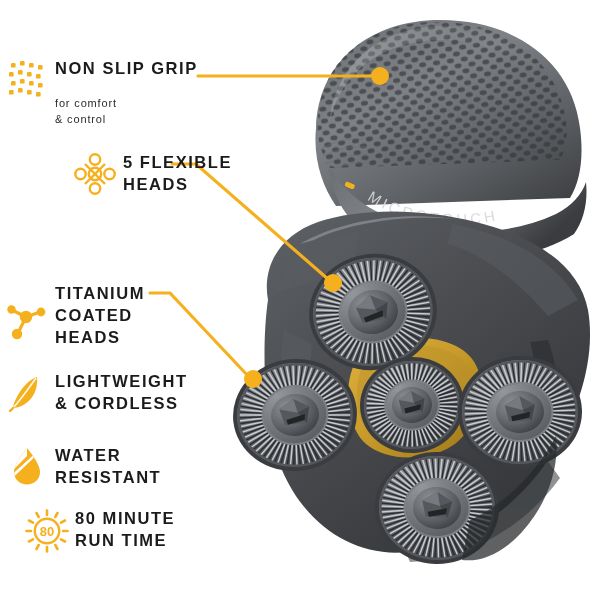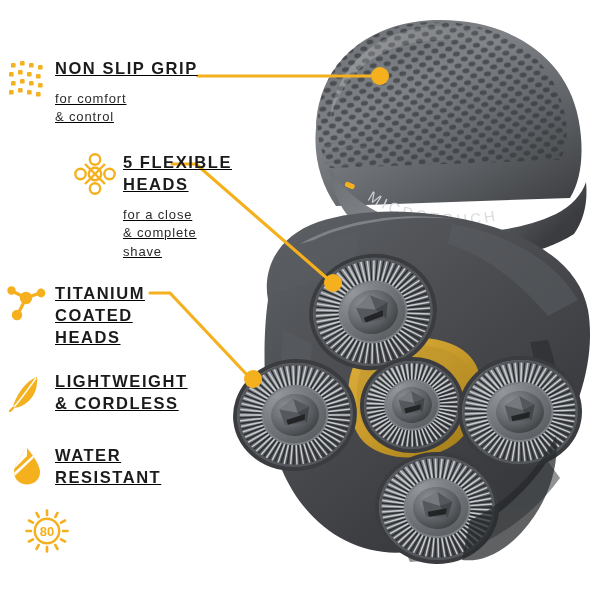--- a/index.html
+++ b/index.html
@@ -57,45 +57,44 @@
     min-width: 46px;
     height: 46px;
     margin-left: 4px;
     display: flex;
     align-items: flex-start;
     justify-content: center;
     padding-top: 1px;
   }
   .feature-text {
     padding-left: 5px;
-    text-decoration: underline;
   }
   .feature-title {
     font-size: 16.5px;
     font-weight: bold;
     letter-spacing: 1.55px;
     color: #1b1b1b;
     line-height: 1.33;
     text-transform: uppercase;
     white-space: pre-line;
   }
   .feature-sub {
-    font-size: 13px;
+    font-size: 11px;
     font-weight: normal;
     letter-spacing: 0.85px;
     color: #2c2c2c;
     line-height: 1.42;
-    margin-top: 10px;
+    margin-top: 16px;
     white-space: pre-line;
   }
 
   
   #feature-grip       { top: 58px; }
   #feature-heads      { top: 152px; justify-content: center; }
-  #feature-titanium   { top: 283px; }
+  #feature-titanium   { top: 283px; align-items: flex-end; }
   #feature-lightweight{ top: 371px; }
   #feature-water      { top: 445px; }
   #feature-runtime    { top: 508px; padding-left: 20px; }
 </style>
 </head>
 <body>
 
 <div id="stage">
 
   <svg id="product-layer" viewBox="0 0 600 600" xmlns="http://www.w3.org/2000/svg">
@@ -894,23 +893,20 @@
             <circle cx="21" cy="6.5" r="5.2"></circle>
             <circle cx="21" cy="35.5" r="5.2"></circle>
             <circle cx="6.5" cy="21" r="5.2"></circle>
             <circle cx="35.5" cy="21" r="5.2"></circle>
           </g>
         </svg>
       </div>
       <div class="feature-text">
         <div class="feature-title">5 FLEXIBLE
 HEADS</div>
-        <div class="feature-sub">for a close
-&amp; complete
-shave</div>
       </div>
     </div>
 
     <div class="feature" id="feature-titanium">
       <div class="feature-icon">
         <svg width="42" height="42" viewBox="0 0 42 42" xmlns="http://www.w3.org/2000/svg">
           <g stroke="#F5B01E" stroke-width="3.2" stroke-linecap="round" fill="none">
             <line x1="20" y1="14" x2="6" y2="7"></line>
             <line x1="20" y1="14" x2="34" y2="9"></line>
             <line x1="20" y1="14" x2="12" y2="30"></line>
@@ -973,16 +969,20 @@
             <line x1="11.5" y1="40" x2="13.7" y2="36"></line>
             <line x1="4" y1="32.5" x2="8" y2="30.3"></line>
             <line x1="1.5" y1="22" x2="6" y2="22"></line>
             <line x1="4" y1="11.5" x2="8" y2="13.7"></line>
             <line x1="11.5" y1="4" x2="13.7" y2="8"></line>
           </g>
           <circle cx="22" cy="22" r="12.2" fill="none" stroke="#F5B01E" stroke-width="2.4"></circle>
           <text x="22" y="26.6" text-anchor="middle" font-family="Liberation Sans, sans-serif" font-size="13" font-weight="bold" fill="#F5B01E">80</text>
         </svg>
       </div>
+      <div class="feature-text">
+        <div class="feature-title">80 MINUTE
+RUN TIME</div>
+      </div>
     </div>
 
   </div>
 </div>
 
 </body></html>

